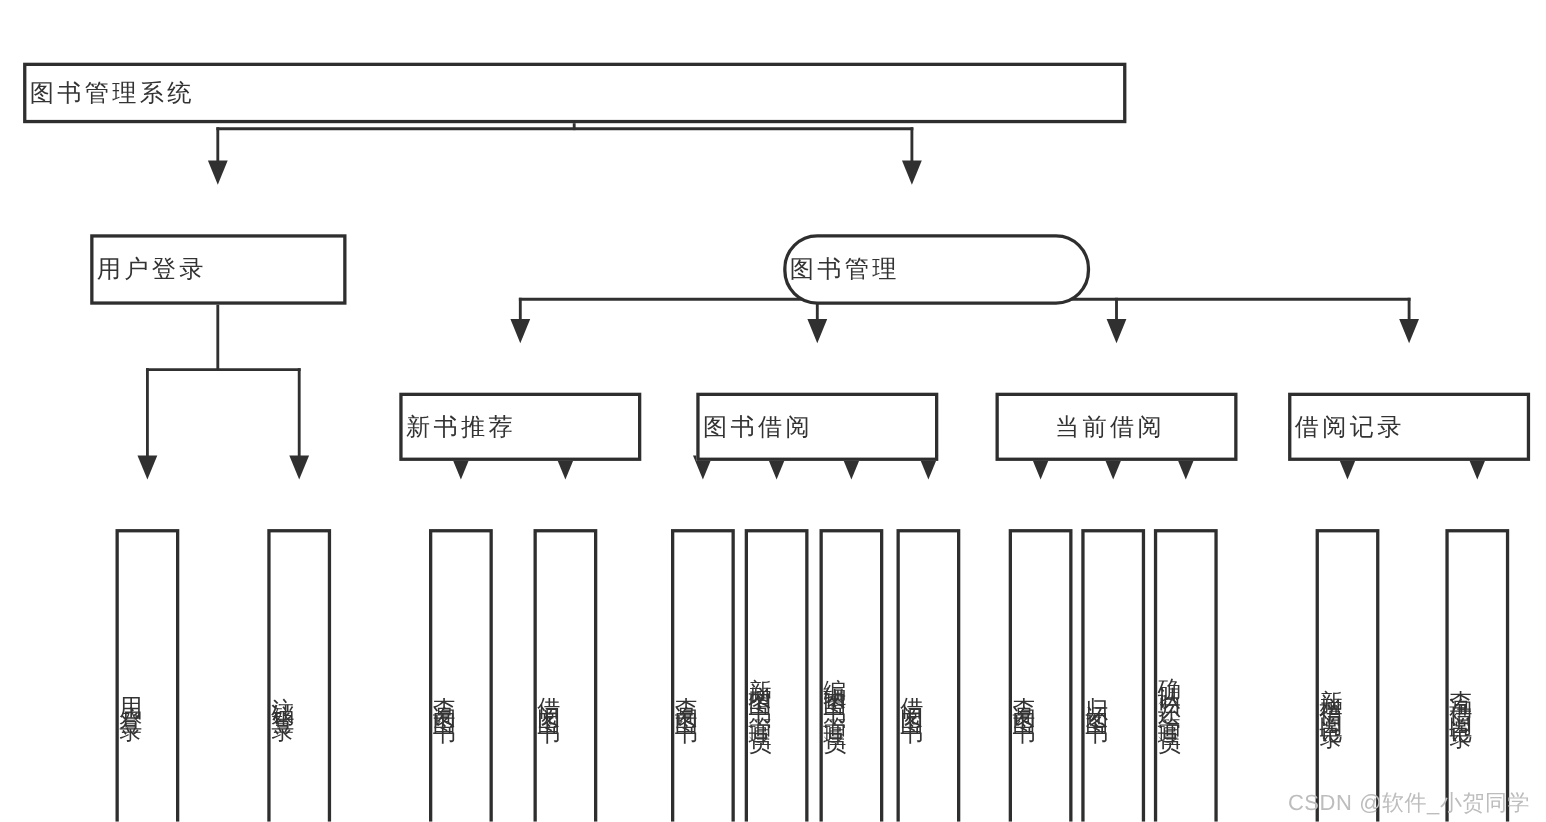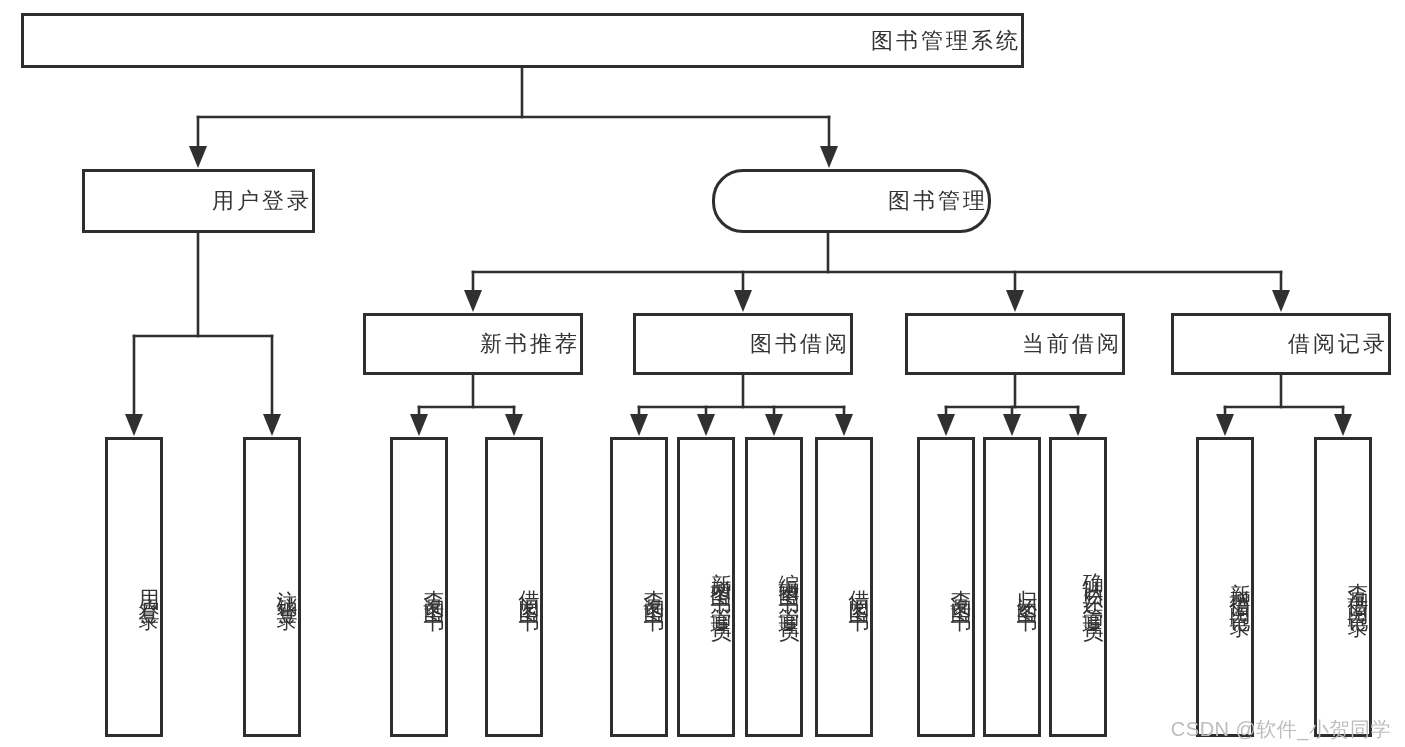--- a/index.html
+++ b/index.html
@@ -17,23 +17,24 @@
     width: 1405px; height: 747px;
     z-index: 1;
   }
   .node {
     position: absolute;
     box-sizing: border-box;
     background: #ffffff;
     border: 3px solid #2e2e2e;
     display: flex;
     align-items: center;
-    justify-content: flex-end;
+    justify-content: flex-start;
     z-index: 2;
     color: #333333;
+    margin-top: 44px;
   }
   .hnode {
     font-size: 22px;
     letter-spacing: 3px;
     text-indent: 3px; 
     white-space: nowrap;
   }
   .vnode {
     width: 58px;
     height: 300px;
@@ -156,21 +157,21 @@
 
   <div class="node hnode" style="left:633px; top:313px; width:220px; height:62px;">
     <span>图书借阅</span>
   </div>
   <div class="node hnode" style="left:363px; top:313px; width:220px; height:62px;">
     <span>新书推荐</span>
   </div>
   <div class="node hnode" style="left:905px; top:313px; width:220px; height:62px;padding-left:48px;">
     <span>当前借阅</span>
   </div>
-  <div class="node hnode" style="left:1171px; top:313px; width:220px; height:62px;padding-left:44px;">
+  <div class="node hnode" style="left:1171px; top:313px; width:220px; height:62px;">
     <span>借阅记录</span>
   </div>
 
   <div class="node vnode" style="left:105px;">
     <span class="vtext">用户登录</span>
   </div>
   <div class="node vnode" style="left:243px;">
     <span class="vtext">注销登录</span>
   </div>
 

